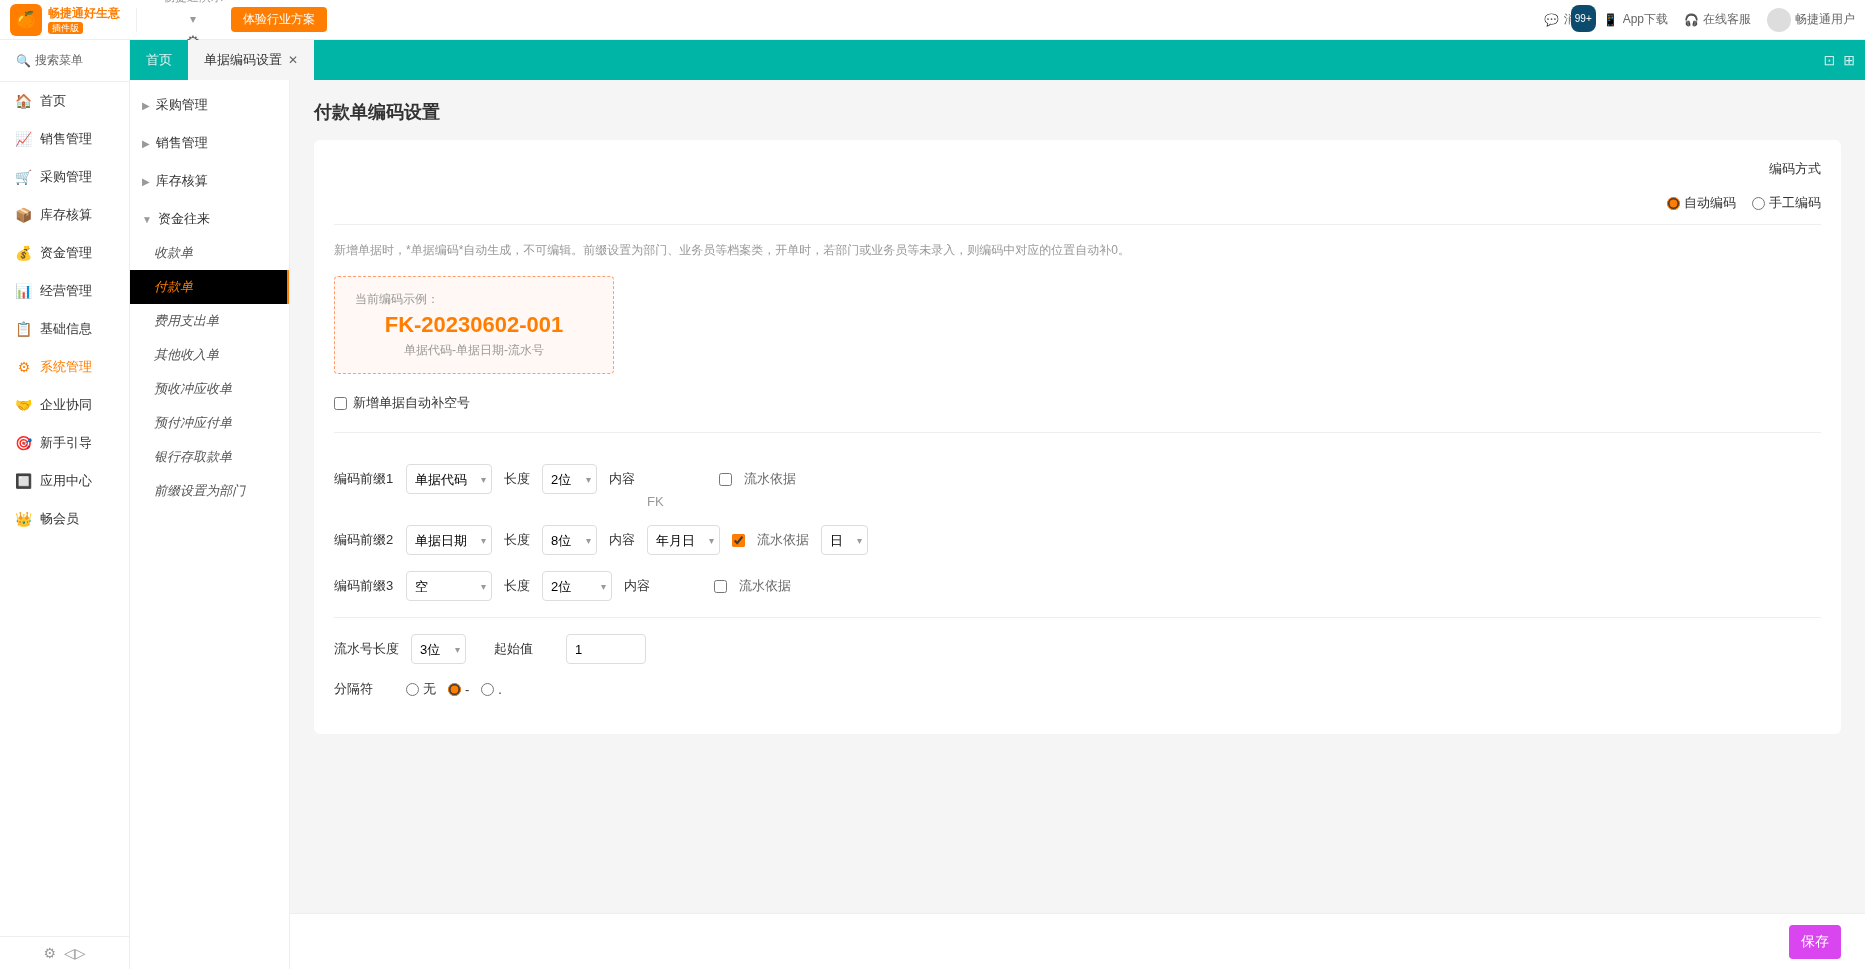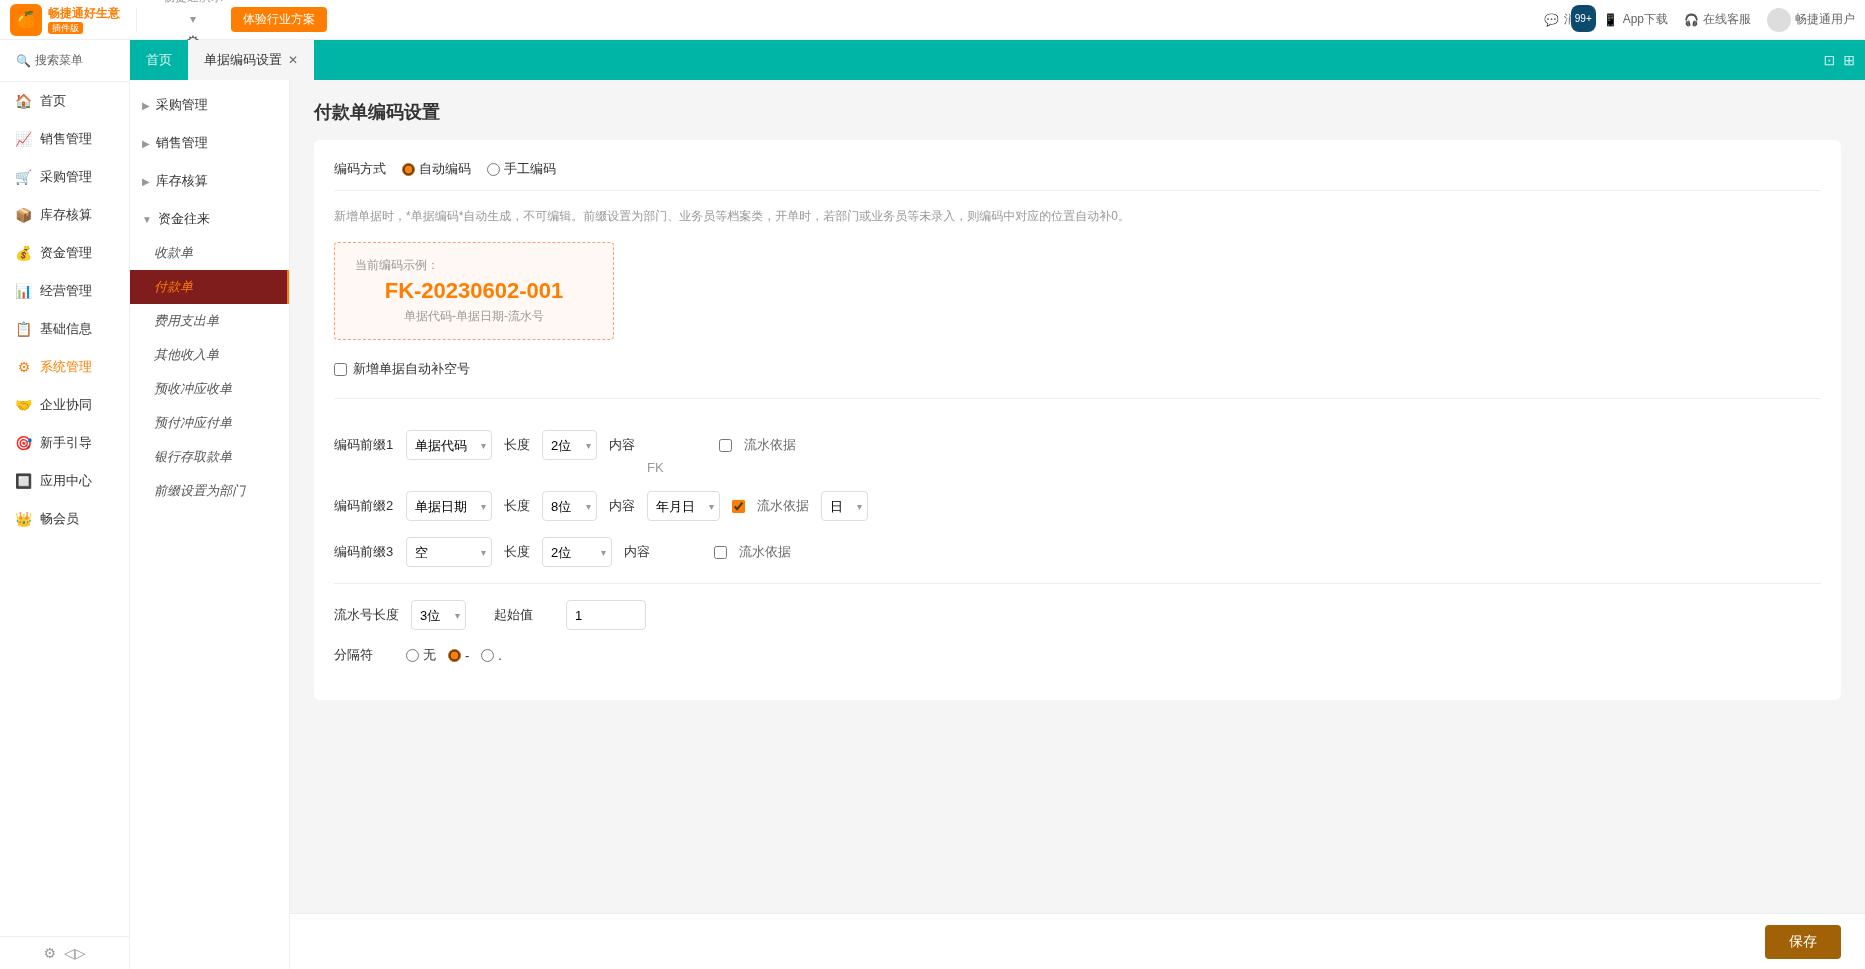--- a/index.html
+++ b/index.html
@@ -50,21 +50,21 @@
     .sub-item.active { color: #ff7d00; background: #fff0e6; border-right: 2px solid #ff7d00; }
 
     
     .page-content { flex: 1; overflow-y: auto; padding: 20px 24px; background: #f5f5f5; }
     .page-title { font-size: 18px; font-weight: bold; color: #333; margin-bottom: 16px; }
 
     
     .settings-panel { background: #fff; border-radius: 6px; padding: 20px; }
 
     
-    .code-type-row { display: flex; align-items: flex-end; gap: 16px; margin-bottom: 16px; padding-bottom: 12px; border-bottom: 1px solid #eee; }
+    .code-type-row { display: flex; align-items: flex-end; gap: 16px; margin-bottom: 16px; padding-bottom: 12px; border-bottom: 1px solid #eee; flex-direction: column; }
     .code-type-label { font-size: 13px; color: #333; }
     .radio-group { display: flex; align-items: center; gap: 16px; }
     .radio-item { display: flex; align-items: center; gap: 4px; cursor: pointer; font-size: 13px; }
 
     
     .info-text { font-size: 12px; color: #999; margin-bottom: 16px; line-height: 1.6; }
 
     
     .code-preview { border: 1px dashed #ff9d6e; background: #fff8f5; border-radius: 4px; padding: 14px 20px; display: inline-block; margin-bottom: 20px; min-width: 280px; }
     .code-preview-label { font-size: 12px; color: #999; margin-bottom: 4px; }
@@ -82,21 +82,21 @@
     .form-select-wrap::after { content: '▾'; position: absolute; right: 6px; pointer-events: none; color: #999; font-size: 10px; }
     .form-input { border: 1px solid #ddd; border-radius: 4px; padding: 4px 8px; font-size: 13px; height: 30px; background: #fff; }
     .content-label { font-size: 13px; color: #333; }
     .content-value { font-size: 13px; color: #333; min-width: 40px; }
 
     
     .separator-row { display: flex; align-items: center; gap: 12px; margin-bottom: 16px; }
 
     
     .save-bar { height: 56px; background: #fff; border-top: 1px solid #eee; display: flex; align-items: center; justify-content: flex-end; padding: 0 24px; flex-shrink: 0; }
-    .save-btn { background: #a16207; color: white; border: none; padding: 8px 24px; border-radius: 4px; font-size: 14px; cursor: pointer; }
+    .save-btn { background: #d946ef; color: white; border: none; padding: 8px 12px; border-radius: 4px; font-size: 14px; cursor: pointer; }
 
     .divider { height: 1px; background: #eee; margin: 16px 0; }
 
     .flowing-label { color: #666; font-size: 13px; }
   </style>
 </head>
 <body>
 
 <div class="topbar">
   <div class="topbar-logo">
@@ -233,21 +233,21 @@
             <span style="font-size:10px;color:#999;">▶</span>
             <span>库存核算</span>
           </div>
         </div>
         <div class="sub-group">
           <div class="sub-group-title">
             <span style="font-size:10px;color:#999;">▼</span>
             <span>资金往来</span>
           </div>
           <div class="sub-item">收款单</div>
-          <div class="sub-item active" style="background:#7f1d1d;color:#ff7d00;border-right:2px solid #ff7d00;">付款单</div>
+          <div class="sub-item active" style="background:#000000;color:#ff7d00;border-right:2px solid #ff7d00;">付款单</div>
           <div class="sub-item">费用支出单</div>
           <div class="sub-item">其他收入单</div>
           <div class="sub-item">预收冲应收单</div>
           <div class="sub-item">预付冲应付单</div>
           <div class="sub-item">银行存取款单</div>
           <div class="sub-item">前缀设置为部门</div>
         </div>
       </div>
 
       <div style="display:flex;flex-direction:column;flex:1;overflow:hidden;">

